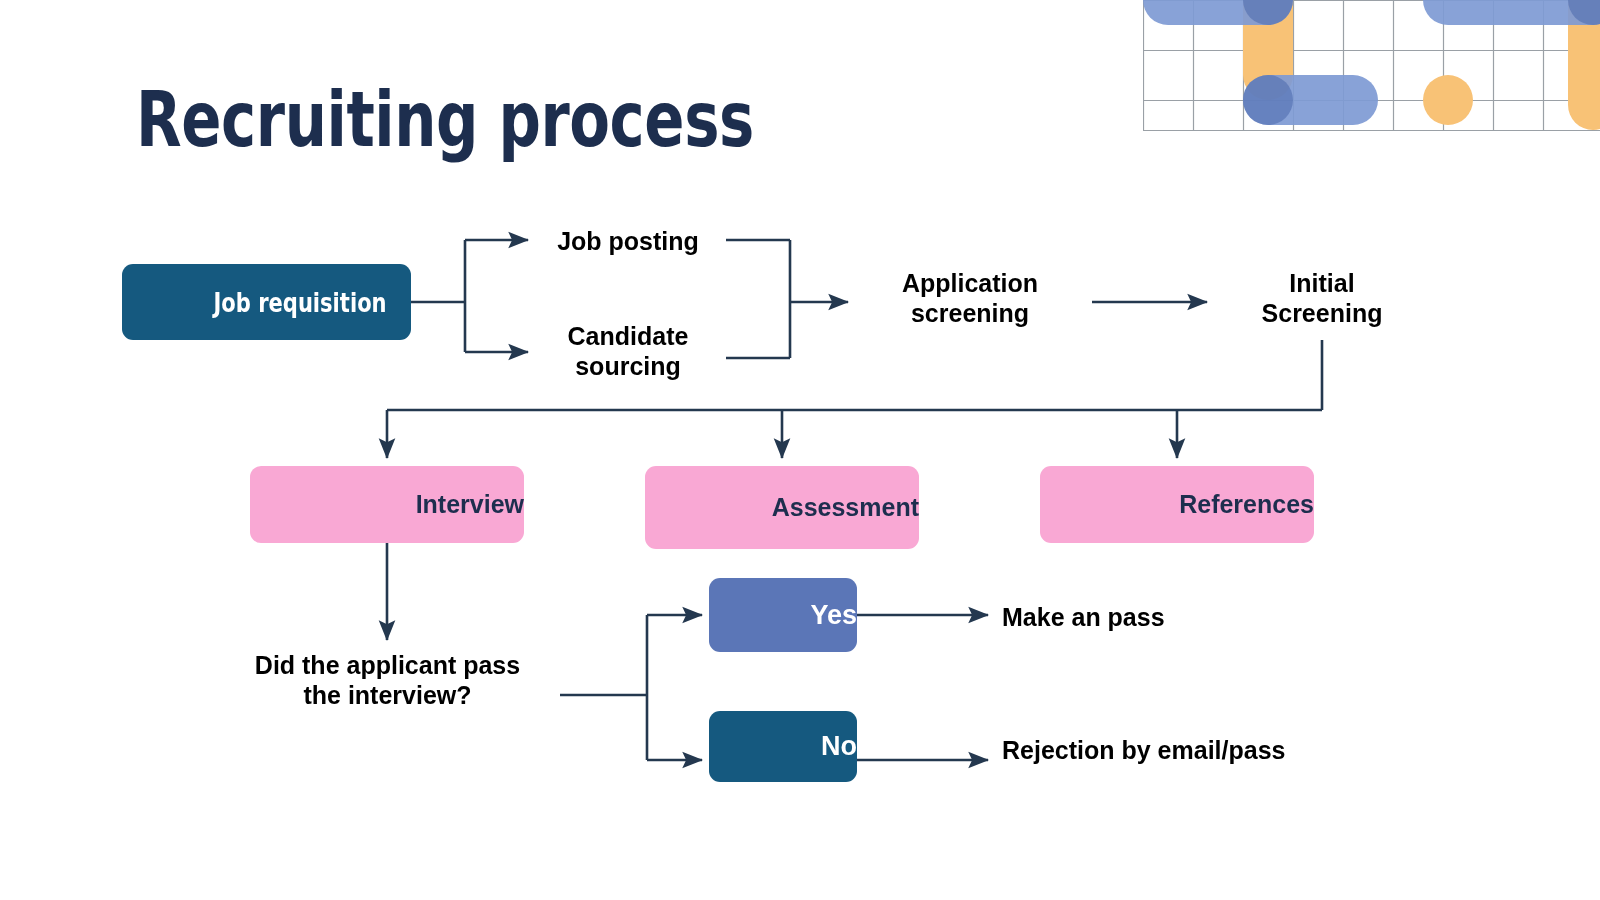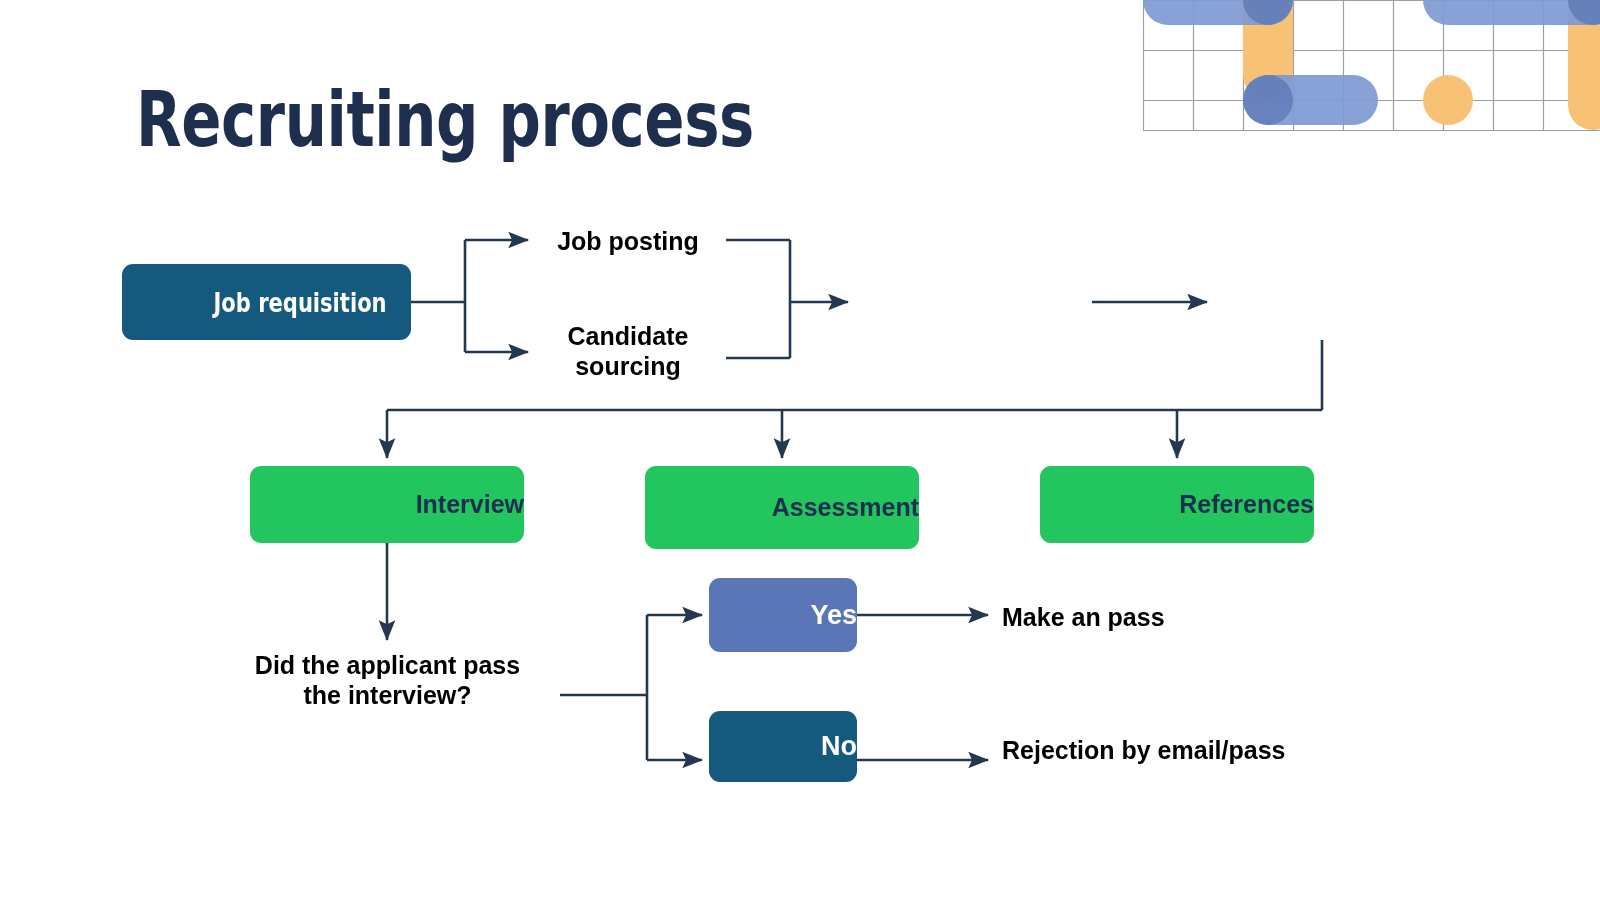--- a/index.html
+++ b/index.html
@@ -35,21 +35,21 @@
 
   
   .node{
     position:absolute;
     display:flex;align-items:center;justify-content:flex-end;
     text-align:center;
     box-sizing:border-box;
   }
   .box{border-radius:11px;}
   .box-teal{background:#15597F;color:#FFFFFF;}
-  .box-orange{background:#22c55e;color:#1D2E4E;}
+  .box-orange{background:#f9a8d4;color:#1D2E4E;}
   .box-periwinkle{background:#5B76B7;color:#FFFFFF;}
 
   .lbl-condensed{
     font-family:"DejaVu Sans", sans-serif;
     font-weight:700;
     font-size:27px;
     transform:scaleX(0.78);
     letter-spacing:0px;
     white-space:nowrap;
   }
@@ -161,20 +161,24 @@
   </svg>
 
   <div class="node box box-teal" style="left:122px;top:264px;width:289px;height:76px;">
     <span class="lbl-condensed">Job requisition</span>
   </div>
 
   <div class="plain" style="left:528px;top:226px;width:200px;">Job posting</div>
   <div class="plain" style="left:528px;top:321px;width:200px;">Candidate
 sourcing</div>
 
+  <div class="plain" style="left:848px;top:268px;width:244px;">Application
+screening</div>
+  <div class="plain" style="left:1207px;top:268px;width:230px;">Initial
+Screening</div>
 
   <div class="node box box-orange" style="left:250px;top:466px;width:274px;height:77px;">
     <span class="lbl-box">Interview</span>
   </div>
   <div class="node box box-orange" style="left:645px;top:466px;width:274px;height:83px;">
     <span class="lbl-box">Assessment</span>
   </div>
   <div class="node box box-orange" style="left:1040px;top:466px;width:274px;height:77px;">
     <span class="lbl-box">References</span>
   </div>

